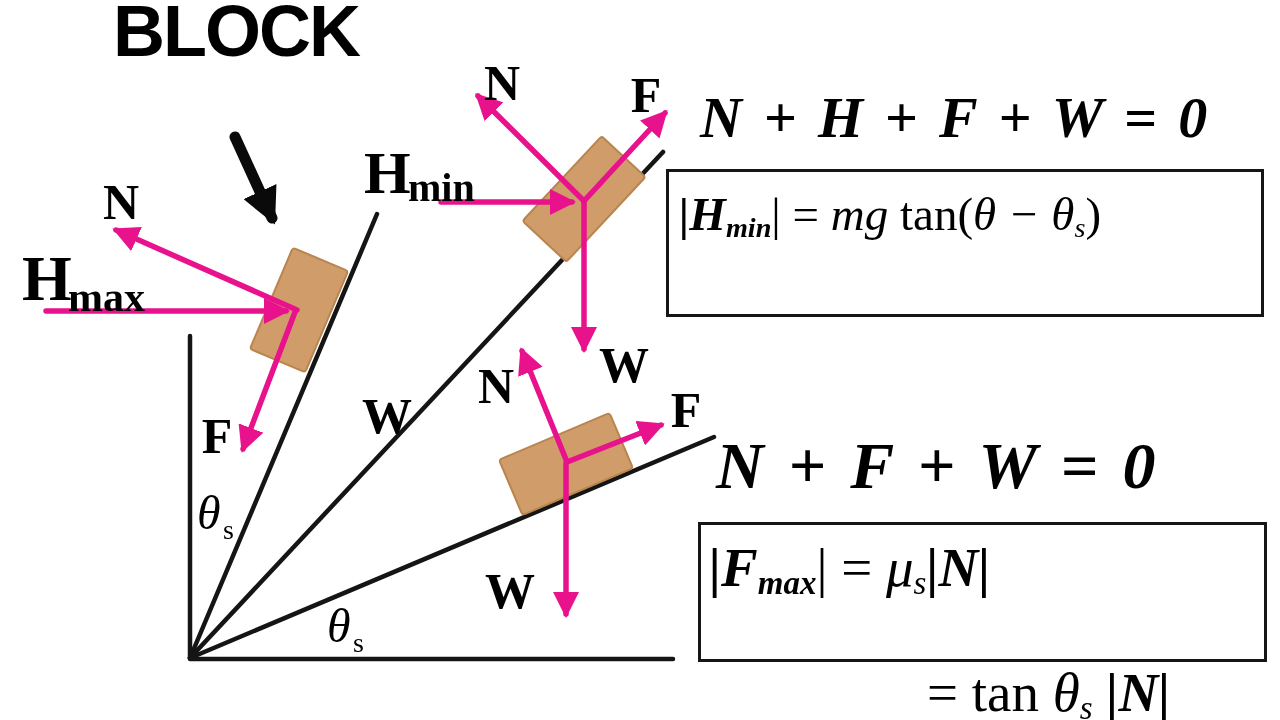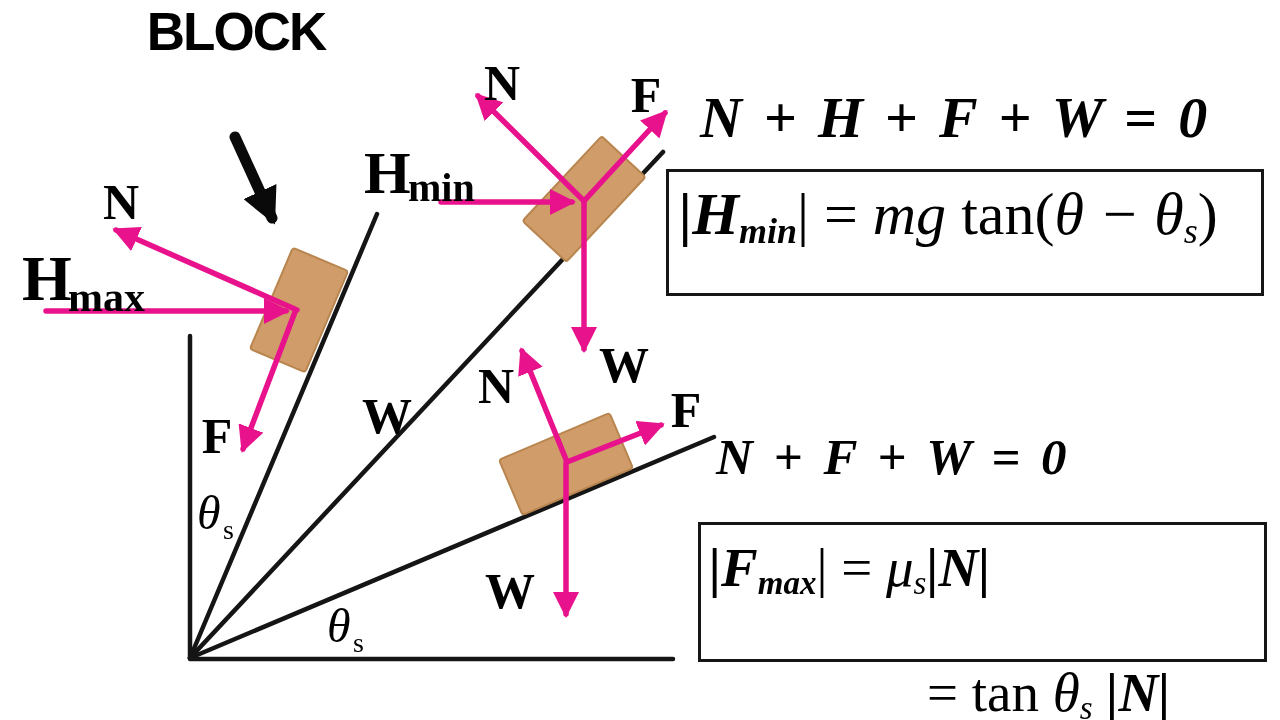--- a/index.html
+++ b/index.html
@@ -3,32 +3,32 @@
 <meta charset="utf-8">
 <style>
   html,body{margin:0;padding:0;background:#ffffff;}
   .stage{position:relative;width:1280px;height:720px;background:#fff;overflow:hidden;
          font-family:"Liberation Serif",serif;color:#000;}
   .stage svg{position:absolute;left:0;top:0;}
 
   
   .title{position:absolute;left:0;top:2px;width:472px;text-align:center;
          font-family:"Liberation Sans",sans-serif;font-weight:900;
-         font-size:53px;line-height:59px;letter-spacing:-2px;white-space:nowrap;}
+         font-size:72px;line-height:59px;letter-spacing:-2px;white-space:nowrap;}
 
   
   .eq{position:absolute;white-space:nowrap;}
   .bi{font-weight:bold;font-style:italic;}
   .it{font-style:italic;}
   .rm{font-style:normal;}
   sub{font-size:0.60em;line-height:0;vertical-align:-0.25em;}
   .eq-top1{left:700px;top:84px;font-size:58px;letter-spacing:2px;word-spacing:3px;}
-  .eq-top2{left:716px;top:428px;font-size:51px;letter-spacing:2px;word-spacing:4px;}
+  .eq-top2{left:716px;top:428px;font-size:66px;letter-spacing:2px;word-spacing:4px;}
   .fbox{position:absolute;border:3px solid #161616;box-sizing:border-box;background:#fff;}
-  .box1{left:666px;top:169px;width:598px;height:127px;padding:4px 0 0 10px;font-size:60px;}
+  .box1{left:666px;top:169px;width:598px;height:148px;padding:4px 0 0 10px;font-size:47px;}
   .box1 .bline{line-height:76px;}
   .box2{left:698px;top:522px;width:569px;height:140px;padding:4px 0 0 8px;font-size:55px;}
   .box2 .bline{line-height:78px;}
   .box2 .bline2{padding-left:218px;margin-top:47px;}
 </style>
 </head>
 <body>
 
 <div class="stage">
 

